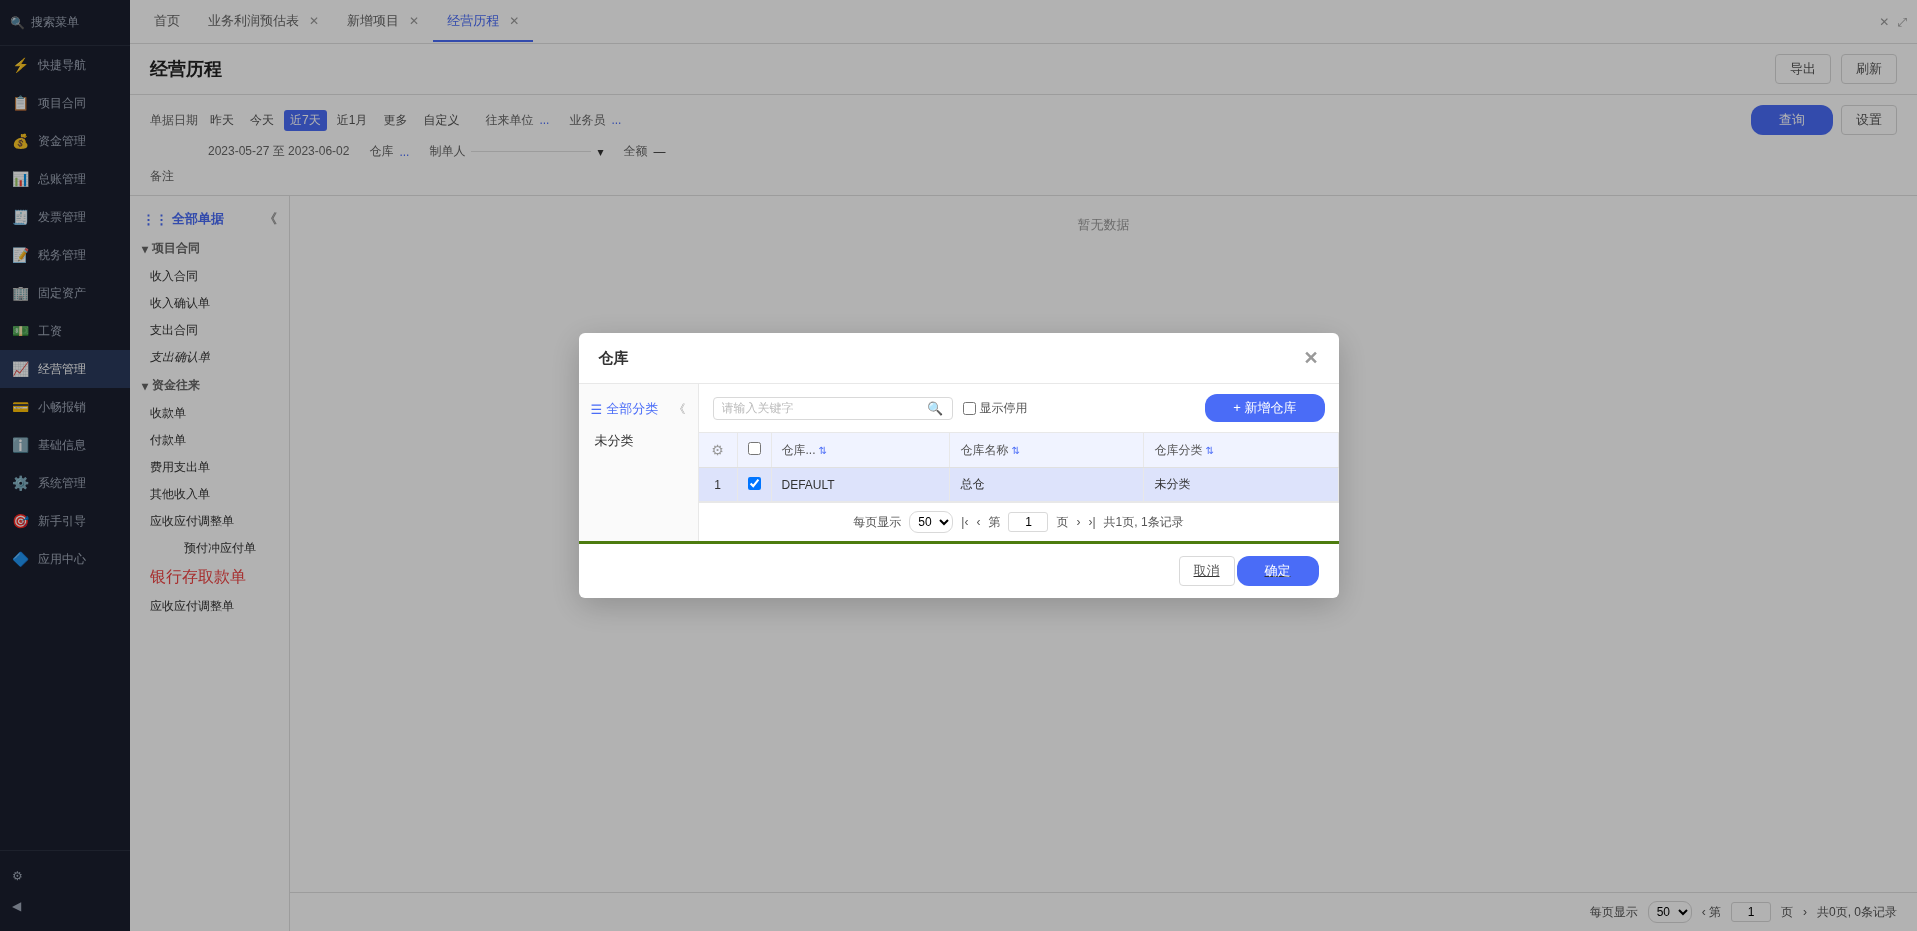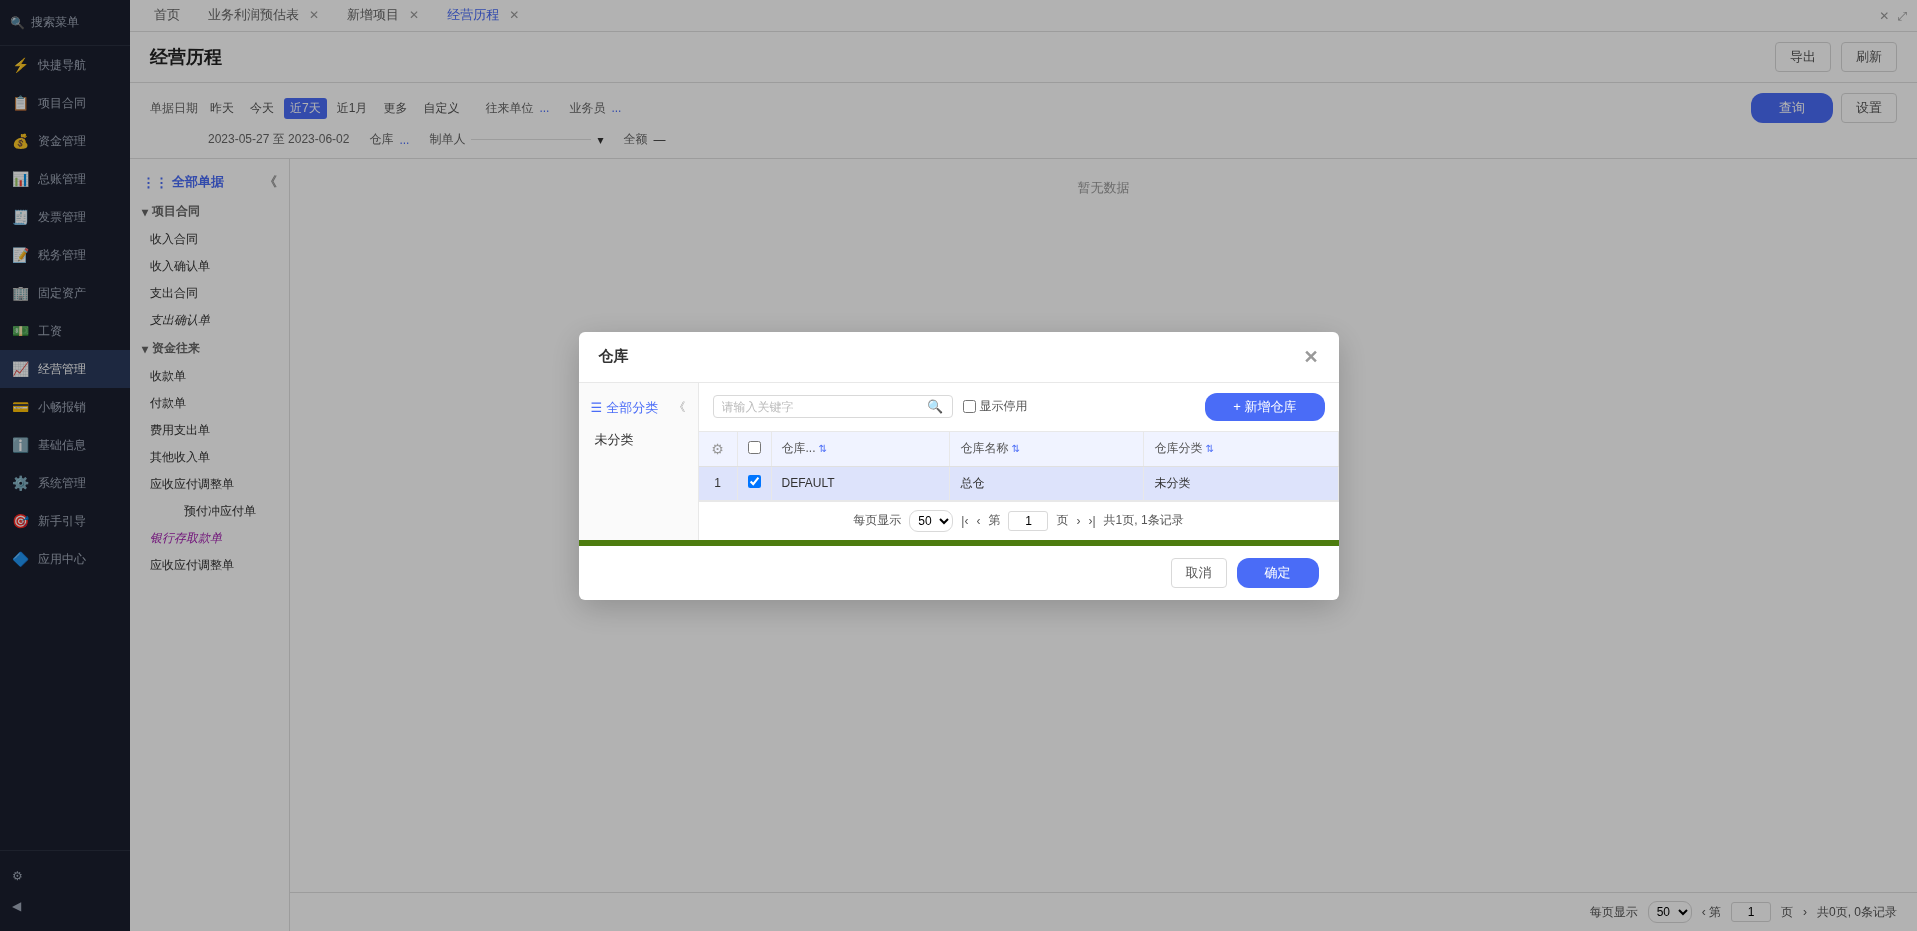--- a/index.html
+++ b/index.html
@@ -12,21 +12,21 @@
     .sidebar-item { display: flex; align-items: center; padding: 10px 12px; gap: 8px; cursor: pointer; font-size: 12px; color: #a0a8b8; }
     .sidebar-item.active { background: #2a3a5c; color: #fff; }
     .sidebar-item .icon { width: 18px; height: 18px; display: inline-flex; align-items: center; justify-content: center; font-size: 14px; }
     .sidebar-bottom { margin-top: auto; border-top: 1px solid #2a3040; padding: 10px 0; }
     .sidebar-bottom-item { display: flex; align-items: center; padding: 8px 12px; gap: 8px; font-size: 12px; color: #a0a8b8; cursor: pointer; }
 
     
     .main { flex: 1; display: flex; flex-direction: column; height: 931px; overflow: hidden; }
 
     
-    .tab-bar { background: #fff; display: flex; align-items: center; border-bottom: 1px solid #e0e0e0; padding: 0 10px; height: 32px; flex-shrink: 0; }
+    .tab-bar { background: #fff; display: flex; align-items: center; border-bottom: 1px solid #e0e0e0; padding: 0 10px; height: 44px; flex-shrink: 0; }
     .tab { display: flex; align-items: center; padding: 0 14px; height: 40px; font-size: 13px; cursor: pointer; color: #666; border-bottom: 2px solid transparent; gap: 6px; white-space: nowrap; }
     .tab.active { color: #4a6cf7; border-bottom: 2px solid #4a6cf7; }
     .tab .close { color: #999; font-size: 12px; margin-left: 4px; }
     .tab-bar-right { margin-left: auto; display: flex; align-items: center; gap: 8px; color: #999; font-size: 12px; }
 
     
     .page-header { background: #fff; padding: 10px 20px; border-bottom: 1px solid #e0e0e0; flex-shrink: 0; }
     .page-title { font-size: 18px; font-weight: bold; color: #222; }
 
     
@@ -72,21 +72,21 @@
     .modal-checkbox { display: flex; align-items: center; gap: 4px; font-size: 12px; color: #555; }
     .modal-table-wrap { flex: 1; overflow: auto; }
     .modal-table { width: 100%; border-collapse: collapse; font-size: 12px; }
     .modal-table th { background: #f0f3ff; border-bottom: 1px solid #e0e0e0; padding: 8px 10px; text-align: left; font-weight: normal; color: #555; white-space: nowrap; border-right: 1px solid #e8e8e8; }
     .modal-table td { border-bottom: 1px solid #e8e8e8; padding: 8px 10px; border-right: 1px solid #e8e8e8; }
     .modal-table .selected-row { background: #dde3fb; }
     .col-sort { cursor: pointer; display: flex; align-items: center; gap: 3px; }
     .sort-icon { font-size: 10px; color: #4a6cf7; }
 
     .modal-pagination { border-top: 1px solid #e8e8e8; padding: 8px 14px; display: flex; align-items: center; justify-content: center; gap: 8px; font-size: 12px; color: #555; }
-    .modal-footer { border-top: 6px solid #4d7c0f; padding: 12px 20px; display: flex; justify-content: flex-end; gap: 10px; }
+    .modal-footer { border-top: 3px solid #4d7c0f; padding: 12px 20px; display: flex; justify-content: flex-end; gap: 2px; text-decoration: underline; }
 
     .gear-icon { width: 18px; height: 18px; display: inline-flex; align-items: center; justify-content: center; color: #999; font-size: 14px; cursor: pointer; }
 
     .page-per-select { border: 1px solid #d9d9d9; border-radius: 9px; padding: 2px 4px; font-size: 12px; background: #fff; }
   </style>
 </head>
 <body>
 
 <div class="sidebar">
   <div class="sidebar-search">
@@ -236,20 +236,25 @@
       <div class="filter-item">
         <span class="filter-label">制单人</span>
         <span style="width:120px; border-bottom:1px solid #e0e0e0; display:inline-block;"></span>
         <span style="cursor:pointer;">▾</span>
       </div>
       <div class="filter-item">
         <span class="filter-label">全额</span>
         <span>—</span>
       </div>
     </div>
+    <div class="filter-row" style="margin-top:8px;">
+      <div class="filter-item">
+        <span class="filter-label">备注</span>
+      </div>
+    </div>
   </div>
 
   <div style="display:flex; flex:1; overflow:hidden;">
 
     <div style="width:160px; background:#fff; border-right:1px solid #e0e0e0; overflow-y:auto; padding: 8px 0; flex-shrink:0;">
       <div style="display:flex; align-items:center; justify-content:space-between; padding:6px 12px; font-size:13px; color:#4a6cf7; font-weight:bold;">
         <div style="display:flex; align-items:center; gap:4px;">
           <span>⋮⋮</span>
           <span>全部单据</span>
         </div>
@@ -267,21 +272,21 @@
           <div style="padding: 6px 12px; font-size: 12px; color: rgb(102, 102, 102); font-weight: bold; display: flex; align-items: center; gap: 4px; cursor: pointer;">
             <span>▾</span> 
             <span>资金往来</span>
           </div>
           <div style="padding: 5px 20px; font-size: 12px; color: rgb(51, 51, 51); cursor: pointer;">收款单</div>
           <div style="padding: 5px 20px; font-size: 12px; color: rgb(51, 51, 51); cursor: pointer;">付款单</div>
           <div style="padding: 5px 20px; font-size: 12px; color: rgb(51, 51, 51); cursor: pointer;">费用支出单</div>
           <div style="padding: 5px 20px; font-size: 12px; color: rgb(51, 51, 51); cursor: pointer;">其他收入单</div>
           <div style="padding: 5px 20px; font-size: 12px; color: rgb(51, 51, 51); cursor: pointer;">应收应付调整单</div>
           <div style="padding: 5px 20px; font-size: 12px; color: rgb(51, 51, 51); cursor: pointer; margin-left: 34px;">预付冲应付单</div>
-          <div style="padding: 5px 20px; font-size: 12px; color: #a21caf; cursor: pointer; font-style: italic;">银行存取款单</div>
+          <div style="padding: 5px 20px; font-size: 16px; color: #ef4444; cursor: pointer;">银行存取款单</div>
           <div style="padding: 5px 20px; font-size: 12px; color: rgb(51, 51, 51); cursor: pointer;">应收应付调整单</div>
         </div>
     </div>
 
     <div style="flex:1; display:flex; flex-direction:column; overflow:hidden; background:#fff;">
       <div class="table-area">
         <div style="padding:20px; text-align:center; color:#999; font-size:13px;">
           <span>暂无数据</span>
         </div>
       </div>

